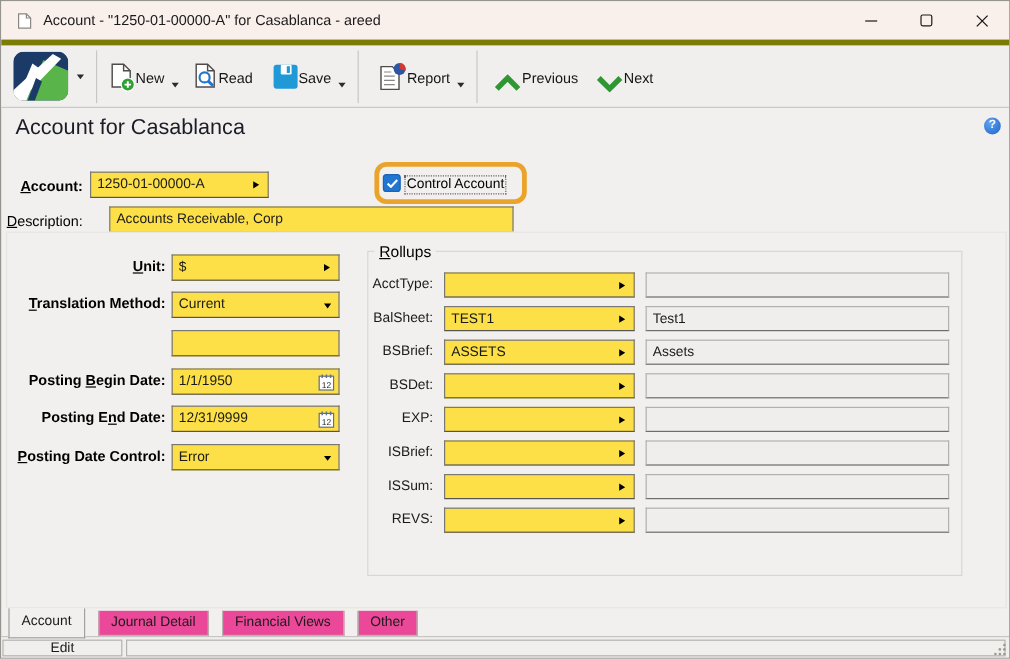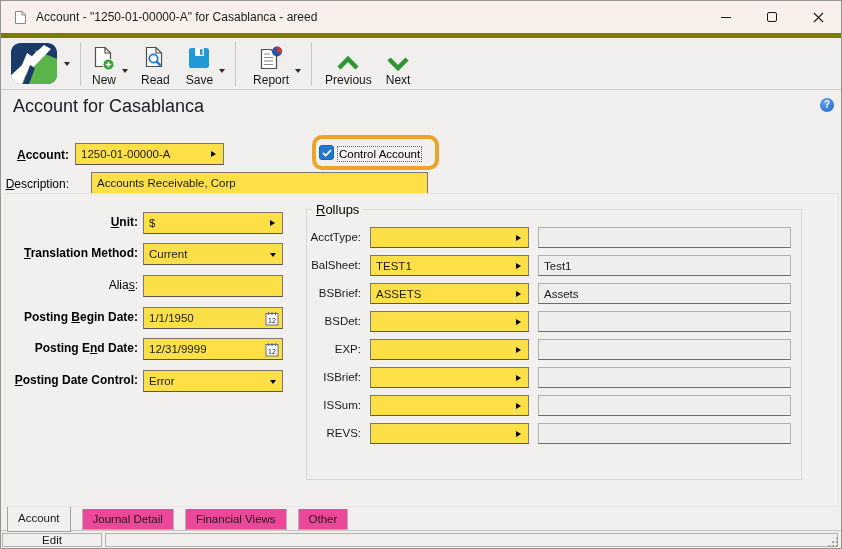--- a/index.html
+++ b/index.html
@@ -34,21 +34,21 @@
   .toolbar {
     position: absolute; top: 37px; left: 0; right: 0; height: 52px;
     background: #f0efed; border-bottom: 1px solid #cbc9c6;
     display: flex; align-items: center;
   }
   .logo-btn { width: 46px; height: 41px; margin-left: 10px; border-radius: 9px; overflow: hidden; flex: none; }
   .caret { width: 0; height: 0; border-top: 4px solid #2b2b2b; border-left: 3.5px solid transparent; border-right: 3.5px solid transparent; }
   .tb-caret { margin-left: 7px; align-self: center; }
   .tb-sep { width: 1px; height: 44px; background: #c9c7c4; margin-left: 10px; flex: none; }
   .tbtn {
-    display: flex; flex-direction: column; align-items: center; justify-content: flex-end;
+    display: flex; align-items: center; justify-content: flex-end;
     height: 46px; padding: 0 5px; flex: none;
   }
   .tbtn .ticon { height: 27px; display: flex; align-items: flex-end; }
   .tbtn .tlabel { font-size: 12px; color: #161616; margin-top: 2px; white-space: nowrap; }
   .btn-caret { margin-left: 1px; margin-top: 14px; align-self: center; }
   
   .page-title { position: absolute; left: 12px; top: 95px; font-size: 18px; color: #1c1c28; }
   .help-ic {
     position: absolute; left: 819px; top: 97px; width: 14px; height: 14px; border-radius: 50%;
     background: radial-gradient(circle at 35% 30%, #5fa4ef, #1e62c8);
@@ -273,21 +273,20 @@
     <span class="fval">$</span>
     <span class="arr-r"></span>
   </div>
 
   <span class="flabel b" style="left:0;width:137px;top:245px"><u>T</u>ranslation Method:</span>
   <div class="field" style="left:142px;top:242px;width:140px">
     <span class="fval">Current</span>
     <span class="arr-d"></span>
   </div>
 
-  <span class="flabel" style="left:0;width:137px;top:277px">Alia<u>s</u>:</span>
   <div class="field" style="left:142px;top:274px;width:140px">
     <span class="fval"></span>
   </div>
 
   <span class="flabel b" style="left:0;width:137px;top:309px">Posting <u>B</u>egin Date:</span>
   <div class="field" style="left:142px;top:306px;width:140px">
     <span class="fval">1/1/1950</span>
     <span class="cal">
       <svg width="14" height="15" viewBox="0 0 14 15">
         <rect x="1" y="2.5" width="12" height="11.5" fill="#fdfdfd" stroke="#5f6e91" stroke-width="1"></rect>

